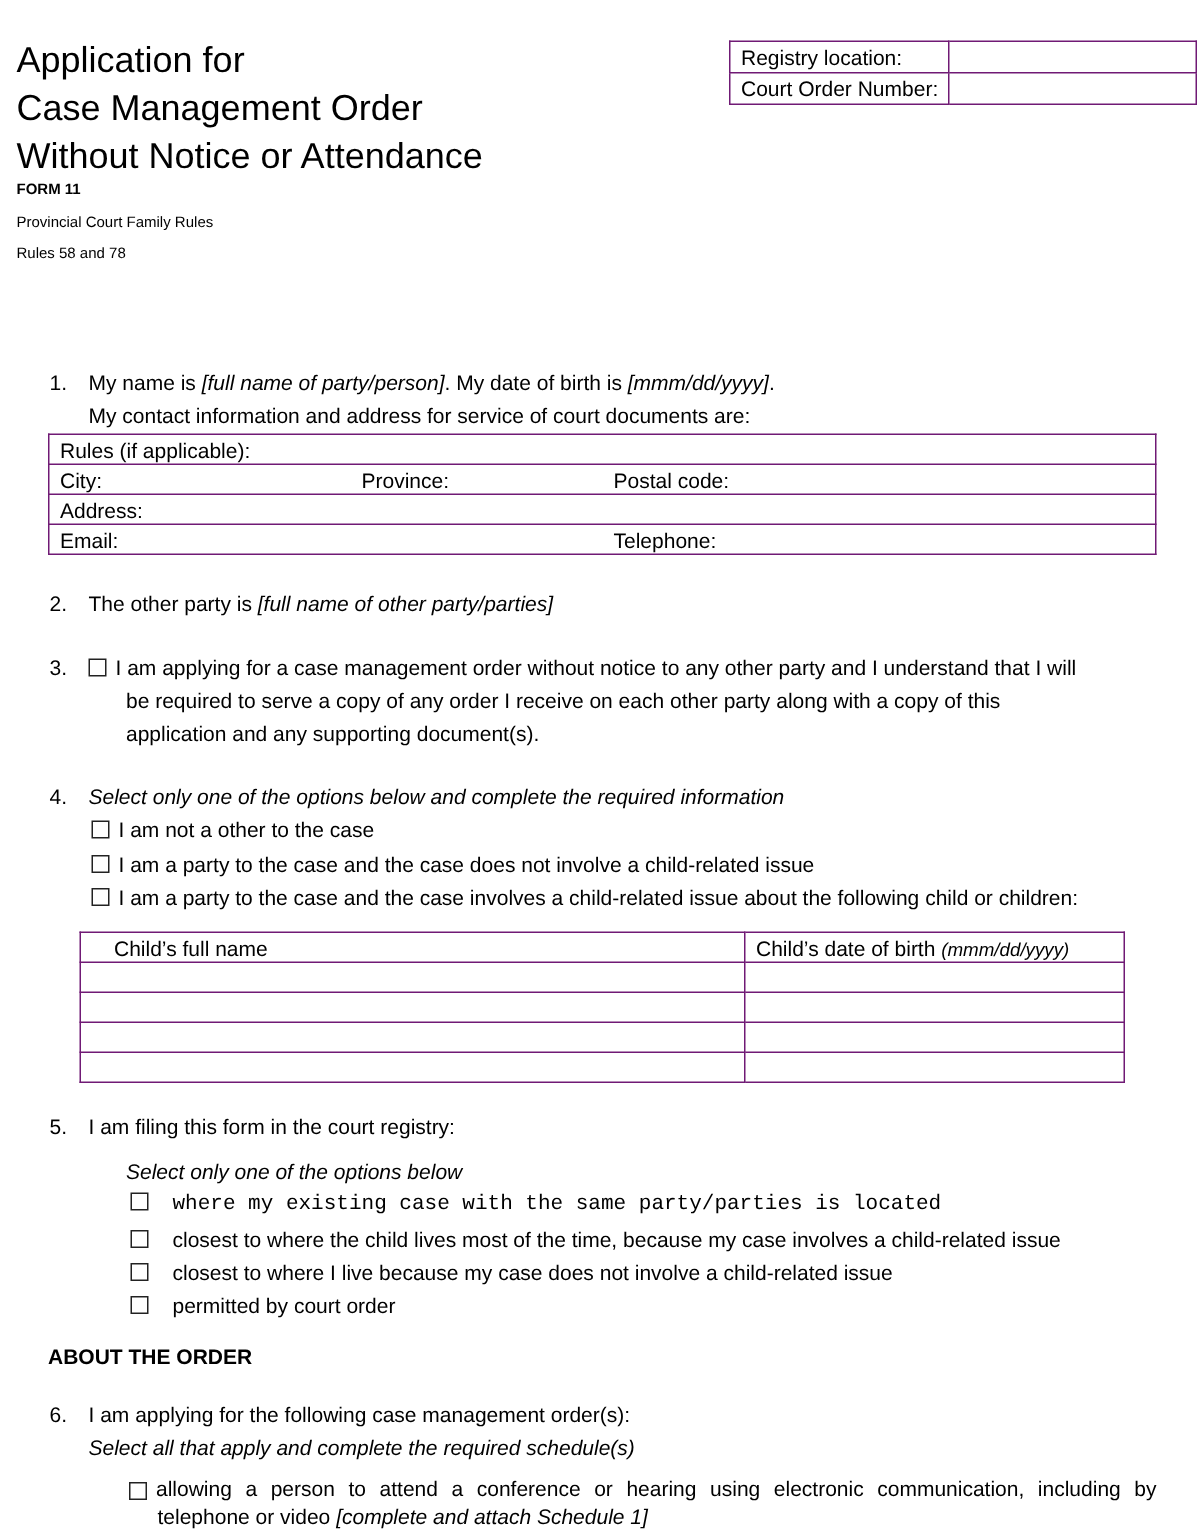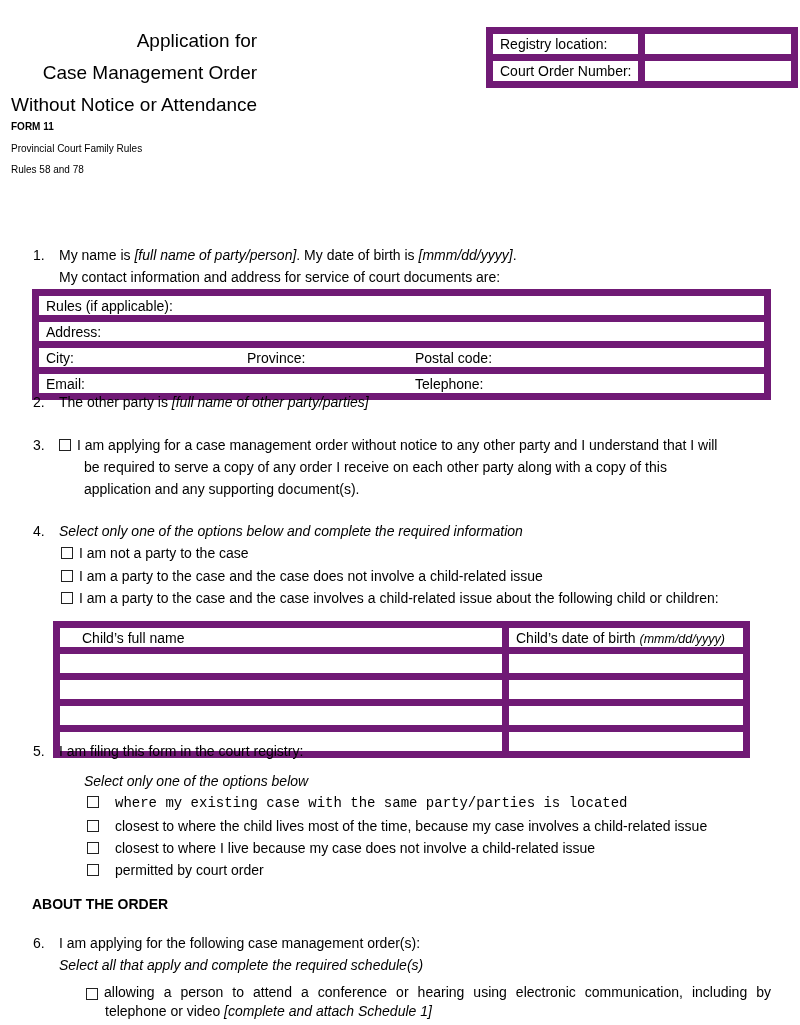--- a/index.html
+++ b/index.html
@@ -1,27 +1,27 @@
 <!DOCTYPE html>
 <html><head>
 <meta charset="utf-8">
 <style>
   html, body { margin: 0; padding: 0; background: #ffffff; }
   body {
     width: 800px; height: 1025px; position: relative; overflow: hidden;
     font-family: "Liberation Sans", sans-serif; color: #000;
   }
   .abs { position: absolute; }
-  .title { left: 11px; font-size: 19px; line-height: 32px; text-align: right; }
+  .title { left: 11px; font-size: 24px; line-height: 32px; }
   .small { font-size: 10px; }
   .b { font-weight: bold; }
   .i { font-style: italic; }
 
   table { border-collapse: collapse; }
-  td { border: 7px solid #701a75; padding: 0 0 0 7px; font-size: 14px; height: 19px; vertical-align: middle; }
+  td { border: 1px solid #701a75; padding: 0 0 0 7px; font-size: 14px; height: 19px; vertical-align: middle; }
 
   .reg-table { left: 486px; top: 27px; width: 312px; }
   .reg-table td { height: 20px; }
 
   .contact { left: 32px; top: 289px; width: 739px; }
   .contact td { height: 19px; }
   .contact .split { display: flex; }
   .contact .split span { display: inline-block; }
 
   .children { left: 53px; top: 621px; width: 697px; }
@@ -63,30 +63,30 @@
   <span class="num">1.</span><span>My name is </span><span class="i">[full name of party/person]</span><span>. My date of birth is </span><span class="i">[mmm/dd/yyyy]</span><span>.</span>
 </div>
 <div class="abs line" style="left:59px; top:269px;">My contact information and address for service of court documents are:</div>
 
 <table class="abs contact">
   <tbody>
       <tr>
         <td><span>Rules (if applicable):</span></td>
       </tr>
   <tr>
-        <td><span>Address:</span></td>
-      </tr>
-  <tr>
         <td>
     <div class="split">
       <span style="width:201px;">City:</span>
       <span style="width:168px;">Province:</span>
       <span>Postal code:</span>
     </div>
   </td>
+      </tr>
+  <tr>
+        <td><span>Address:</span></td>
       </tr>
   <tr>
         <td>
     <div class="split">
       <span style="width:369px;">Email:</span>
       <span>Telephone:</span>
     </div>
   </td>
       </tr>
 </tbody>
@@ -99,21 +99,21 @@
 <div class="abs line" style="left:33px; top:437px;">
   <span class="num">3.</span><span class="cb"></span><span>I am applying for a case management order without notice to any other party and I understand that I will</span>
 </div>
 <div class="abs line" style="left:84px; top:459px;">be required to serve a copy of any order I receive on each other party along with a copy of this</div>
 <div class="abs line" style="left:84px; top:481px;">application and any supporting document(s).</div>
 
 <div class="abs line" style="left:33px; top:523px;">
   <span class="num">4.</span><span class="i">Select only one of the options below and complete the required information</span>
 </div>
 <div class="abs line" style="left:61px; top:545px;">
-  <span class="cb"></span><span>I am not a party to the case</span>
+  <span class="cb"></span><span>I am not a other to the case</span>
 </div>
 <div class="abs line" style="left:61px; top:568px;">
   <span class="cb"></span><span>I am a party to the case and the case does not involve a child-related issue</span>
 </div>
 <div class="abs line" style="left:61px; top:590px;">
   <span class="cb"></span><span>I am a party to the case and the case involves a child-related issue about the following child or children:</span>
 </div>
 
 <table class="abs children">
   <tbody>

